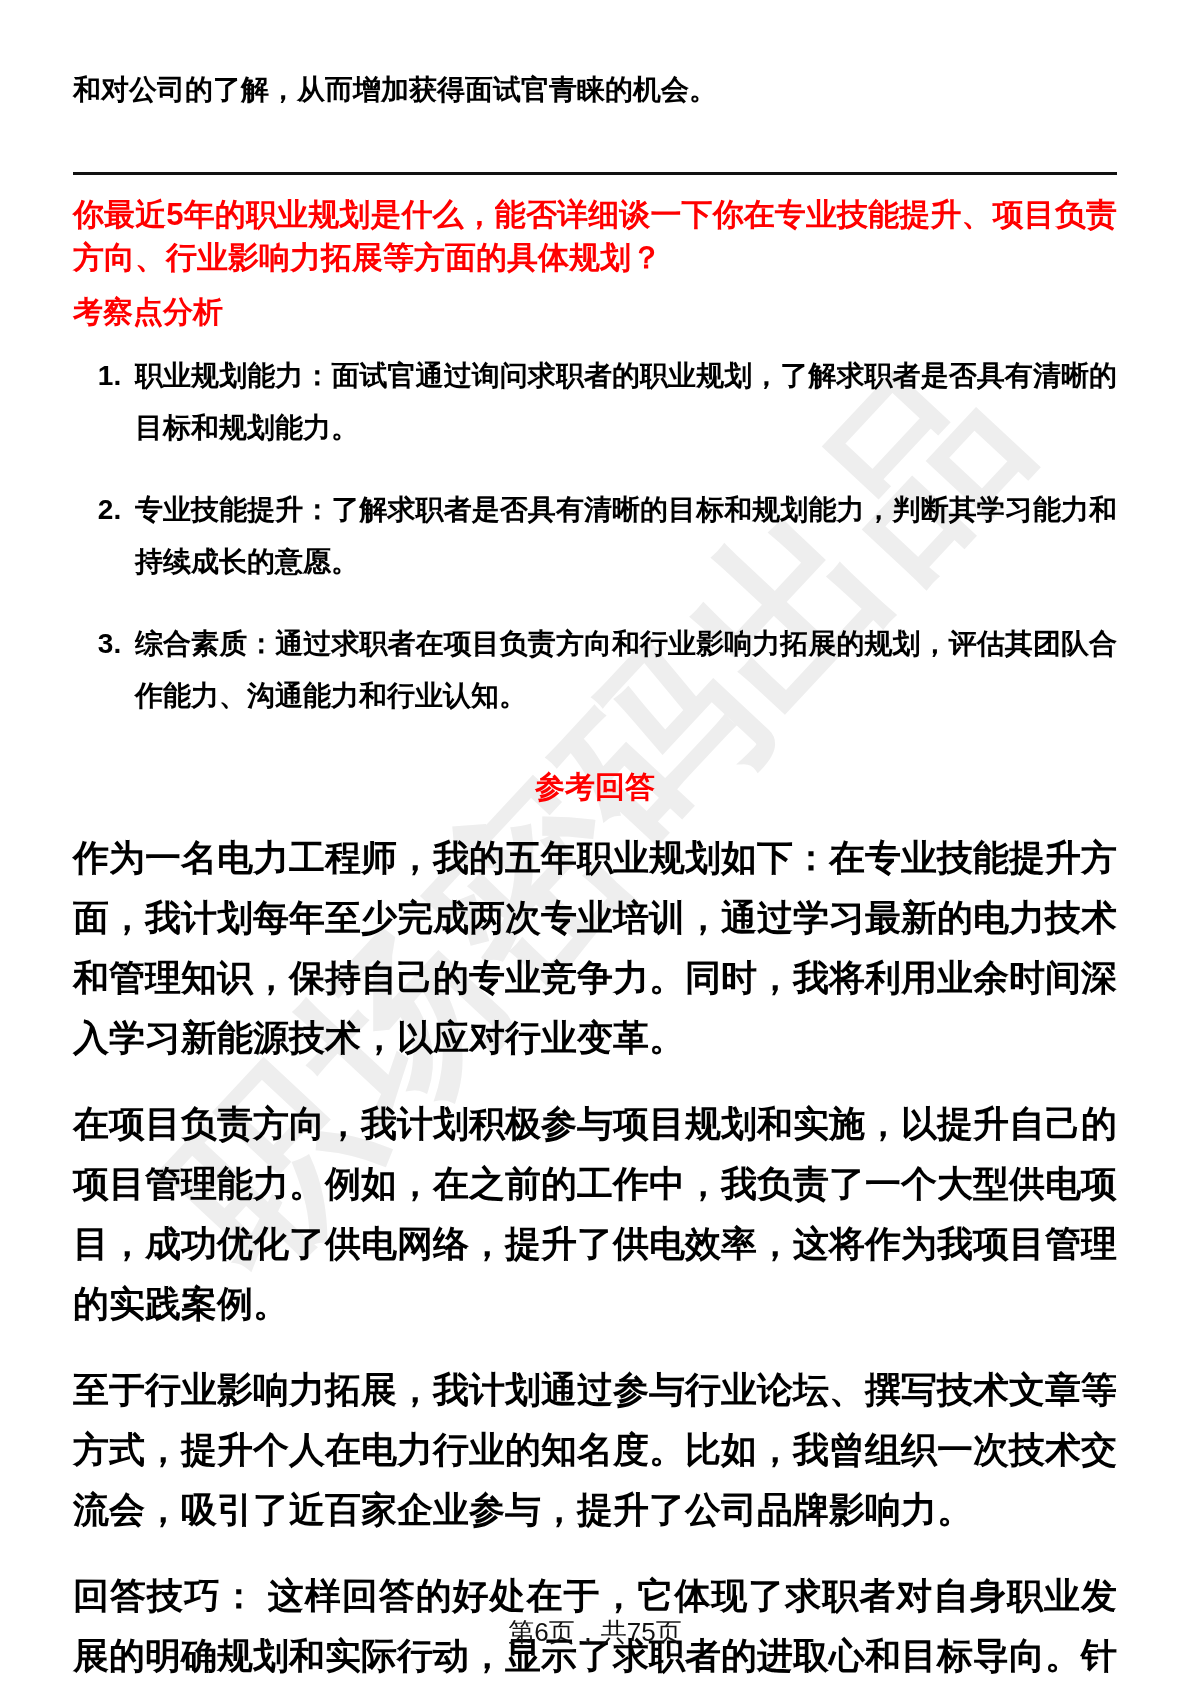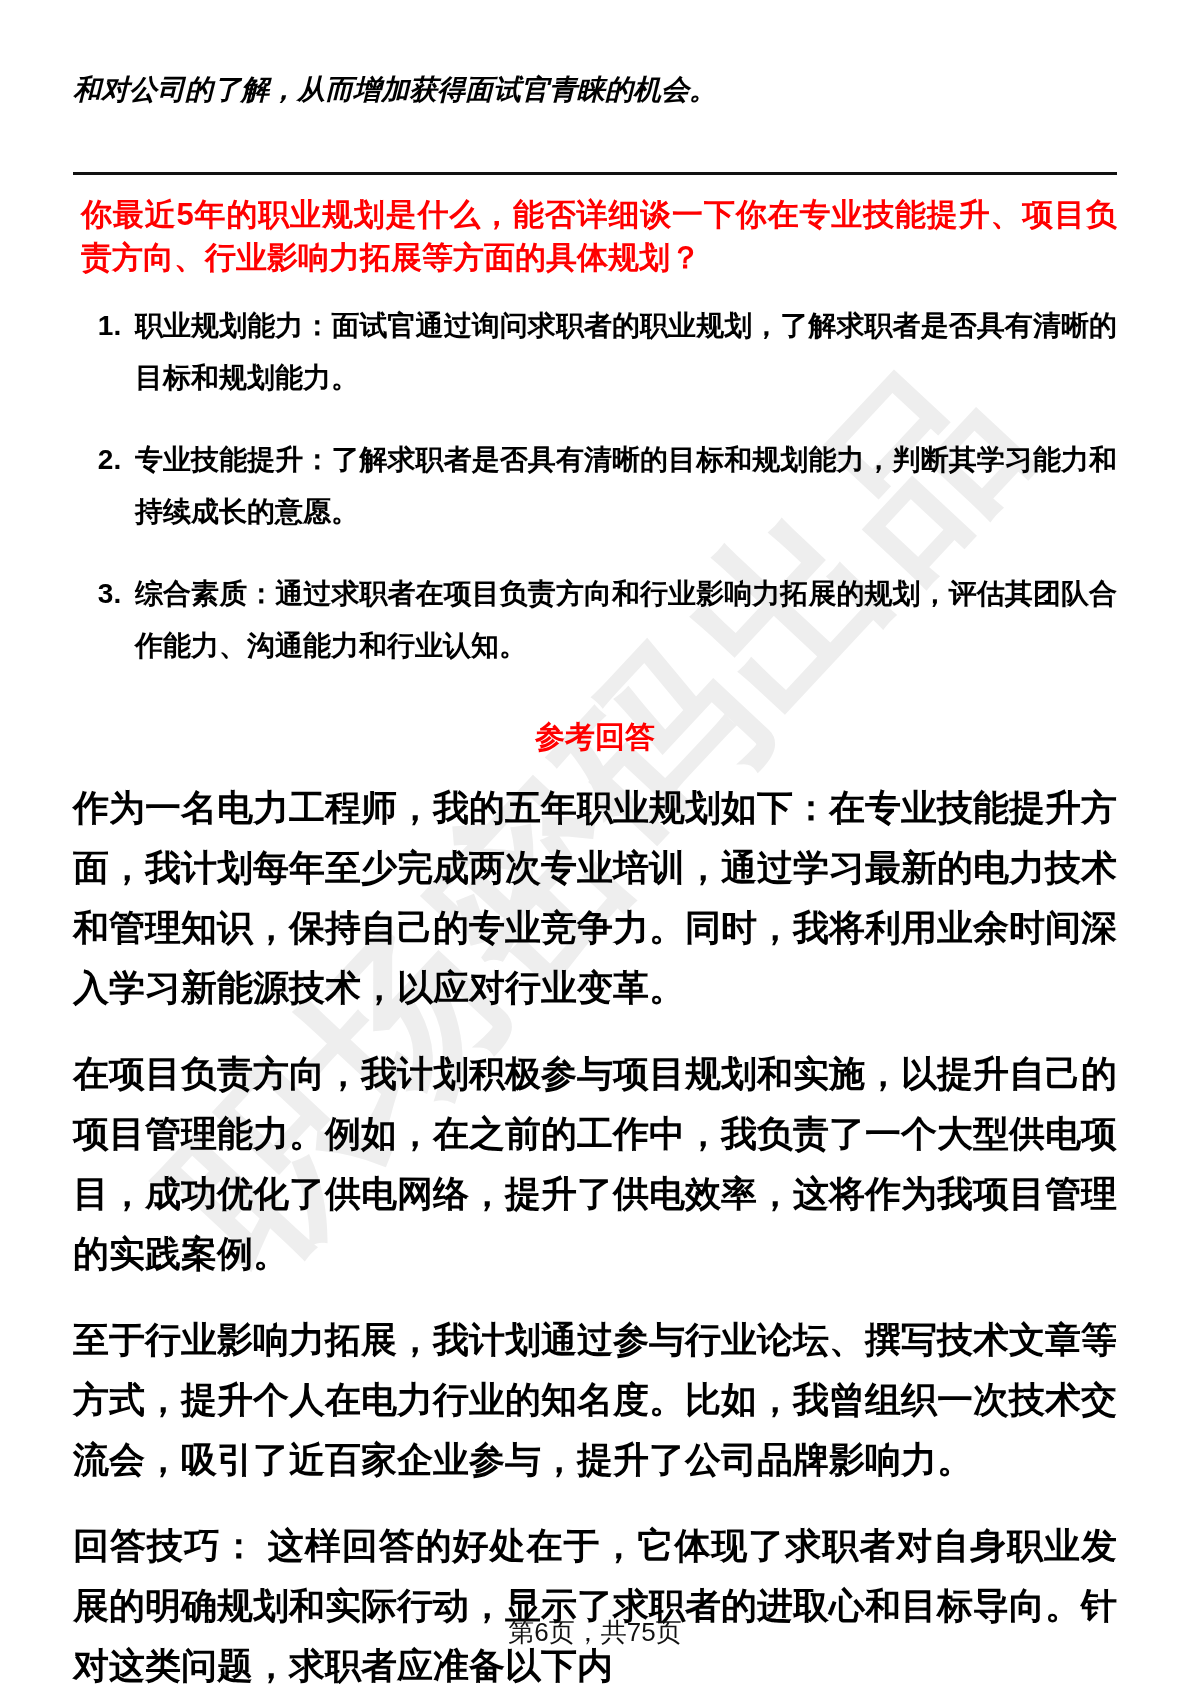--- a/index.html
+++ b/index.html
@@ -36,29 +36,28 @@
     position: relative;
     z-index: 1;
     padding: 0 73px;
     color: #000000;
   }
   .intro {
     margin: 70px 0 0 0;
     font-size: 28px;
     line-height: 40px;
     font-weight: 600;
-    font-style: italic;
   }
   .divider {
     border: none;
     border-top: 3px solid #111111;
     margin: 62px 0 0 0;
   }
   .question {
-    margin: 18px 0 0 8px;
+    margin: 18px 0 0 0;
     color: #ff0000;
     font-size: 31px;
     font-weight: 800;
     line-height: 43px;
     text-align: justify;
   }
   .section-title {
     margin: 16px 0 0 0;
     color: #ff0000;
     font-size: 30px;
@@ -111,20 +110,21 @@
   <div class="watermark">职场密码出品</div>
 
   <div class="content">
 
     <p class="intro">和对公司的了解，从而增加获得面试官青睐的机会。</p>
 
     <hr class="divider">
 
     <h2 class="question">你最近5年的职业规划是什么，能否详细谈一下你在专业技能提升、项目负责方向、行业影响力拓展等方面的具体规划？</h2>
 
+    <h3 class="section-title">考察点分析</h3>
 
     <ol class="analysis-list">
       <li>职业规划能力：面试官通过询问求职者的职业规划，了解求职者是否具有清晰的目标和规划能力。</li>
       <li>专业技能提升：了解求职者是否具有清晰的目标和规划能力，判断其学习能力和持续成长的意愿。</li>
       <li>综合素质：通过求职者在项目负责方向和行业影响力拓展的规划，评估其团队合作能力、沟通能力和行业认知。</li>
     </ol>
 
     <h3 class="section-title answer-title">参考回答</h3>
 
     <p class="answer-paragraph">作为一名电力工程师，我的五年职业规划如下：在专业技能提升方面，我计划每年至少完成两次专业培训，通过学习最新的电力技术和管理知识，保持自己的专业竞争力。同时，我将利用业余时间深入学习新能源技术，以应对行业变革。</p>

